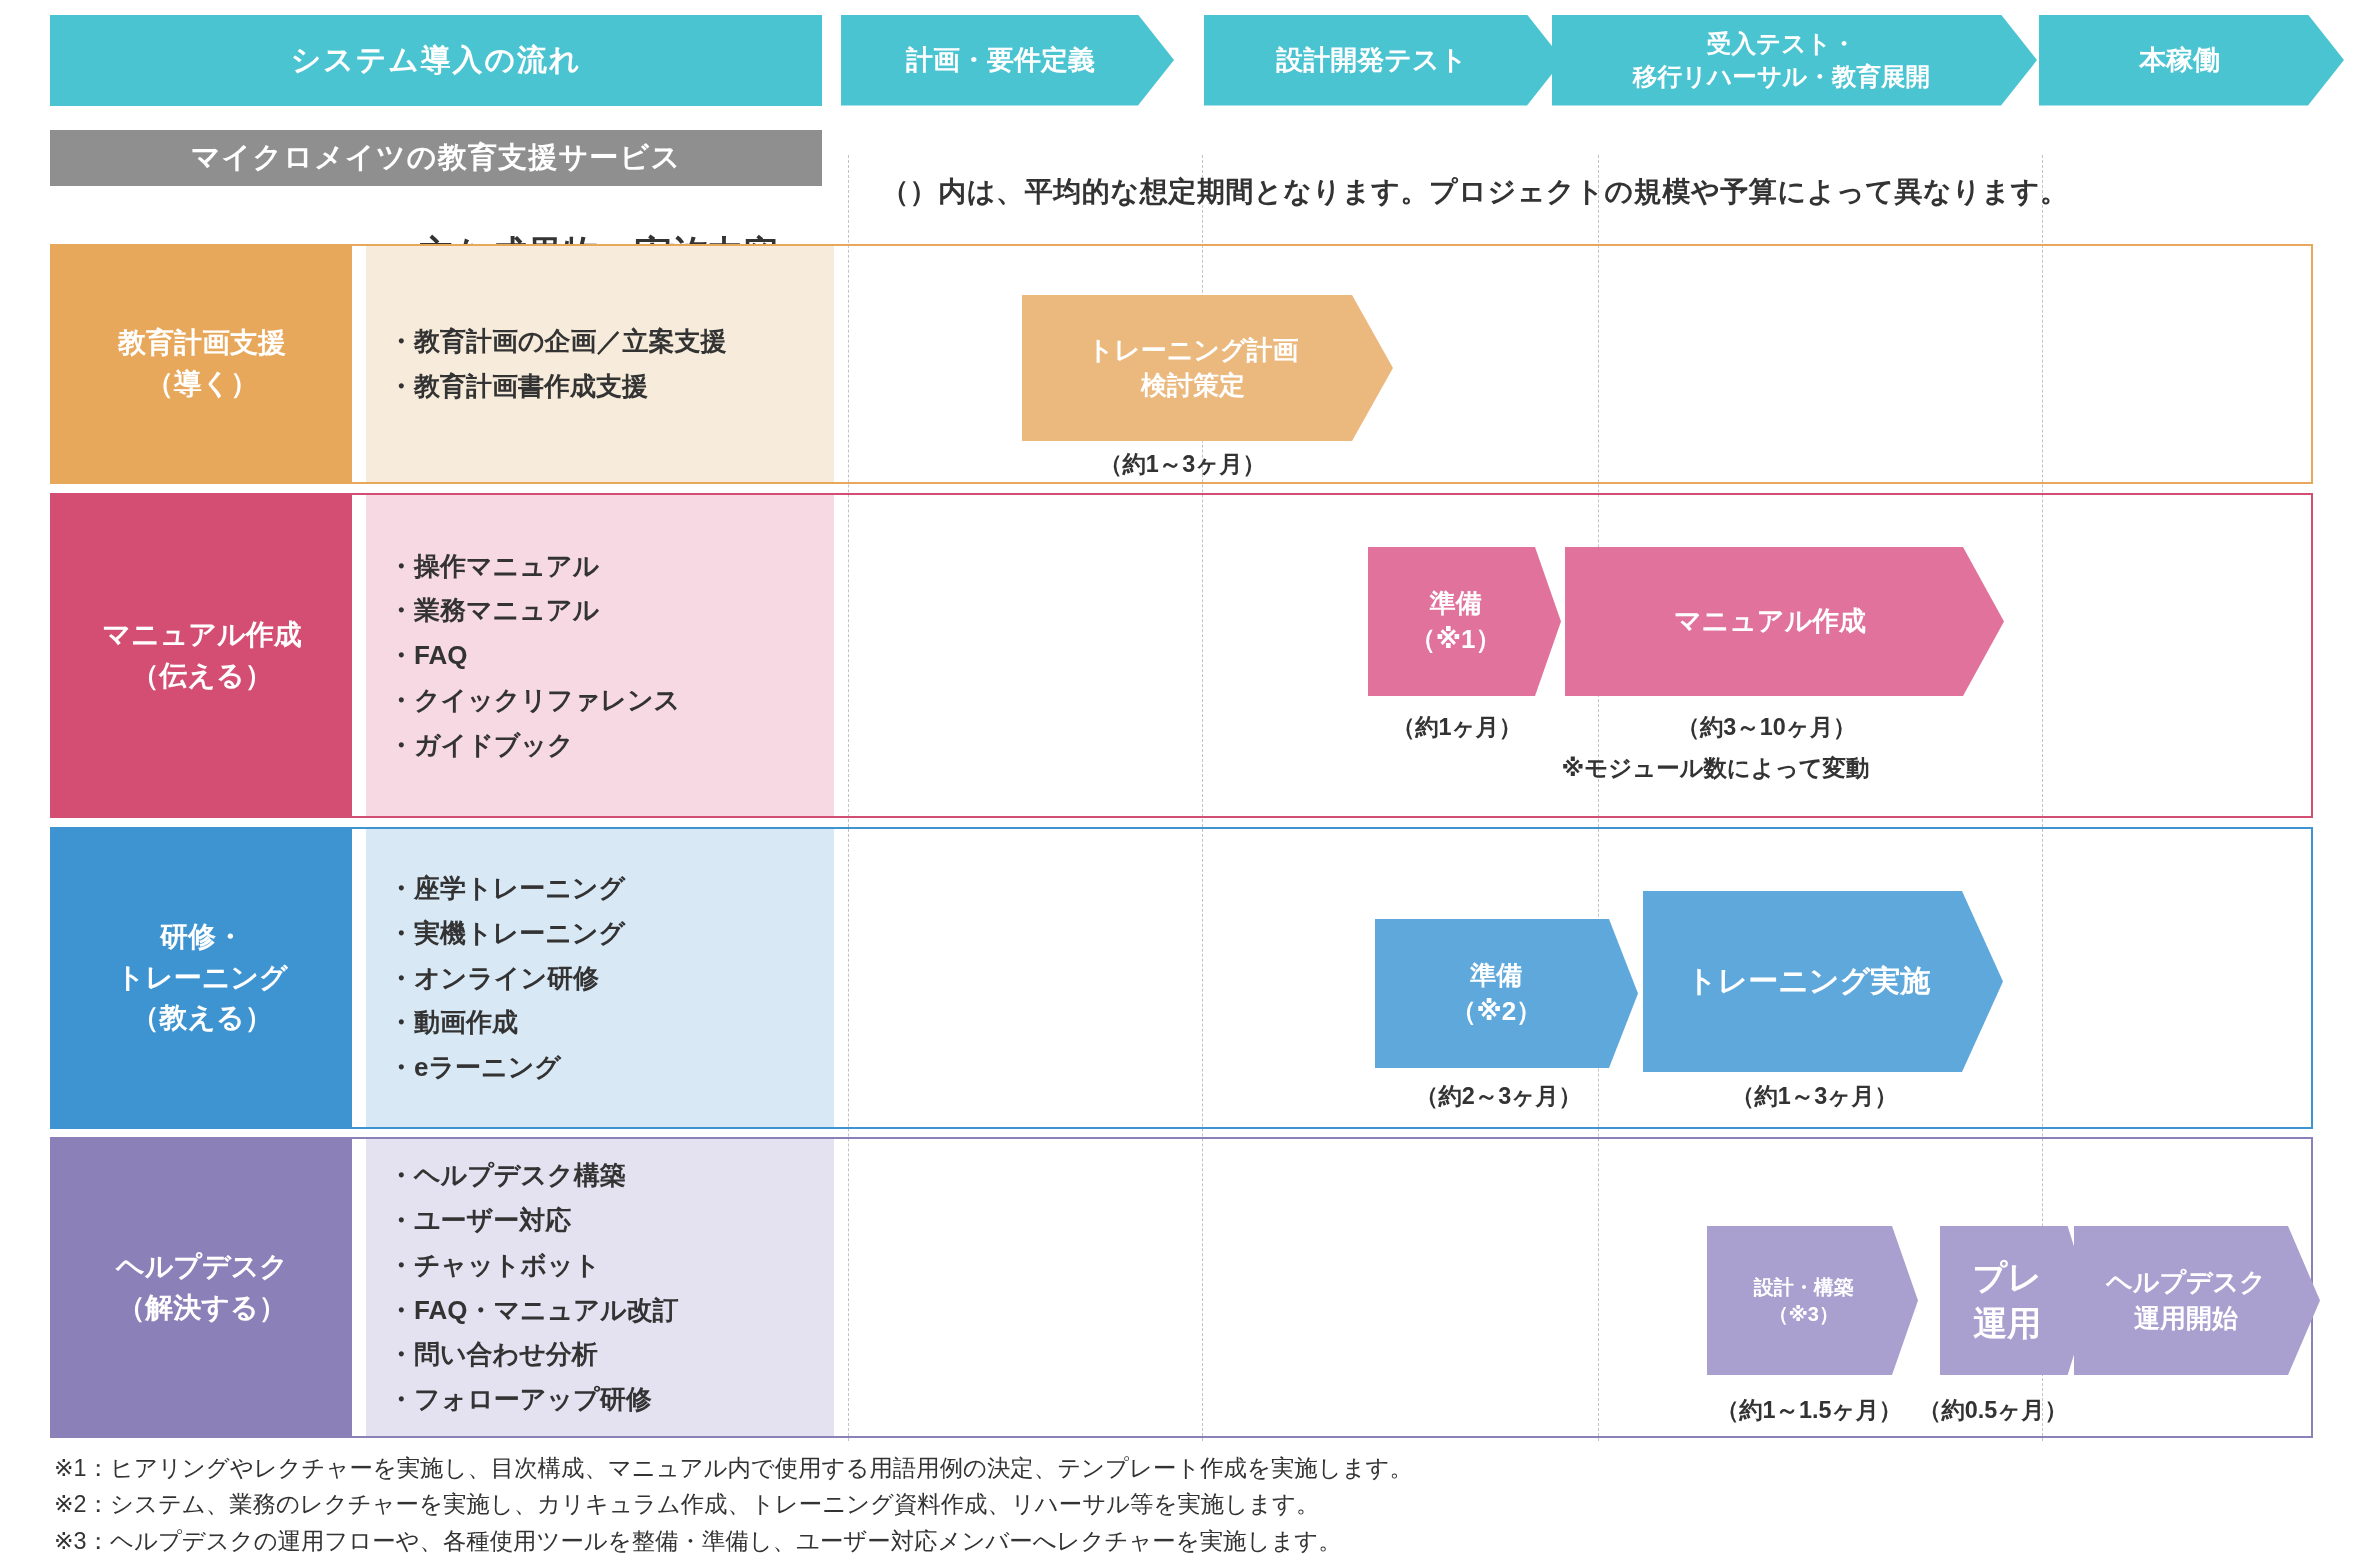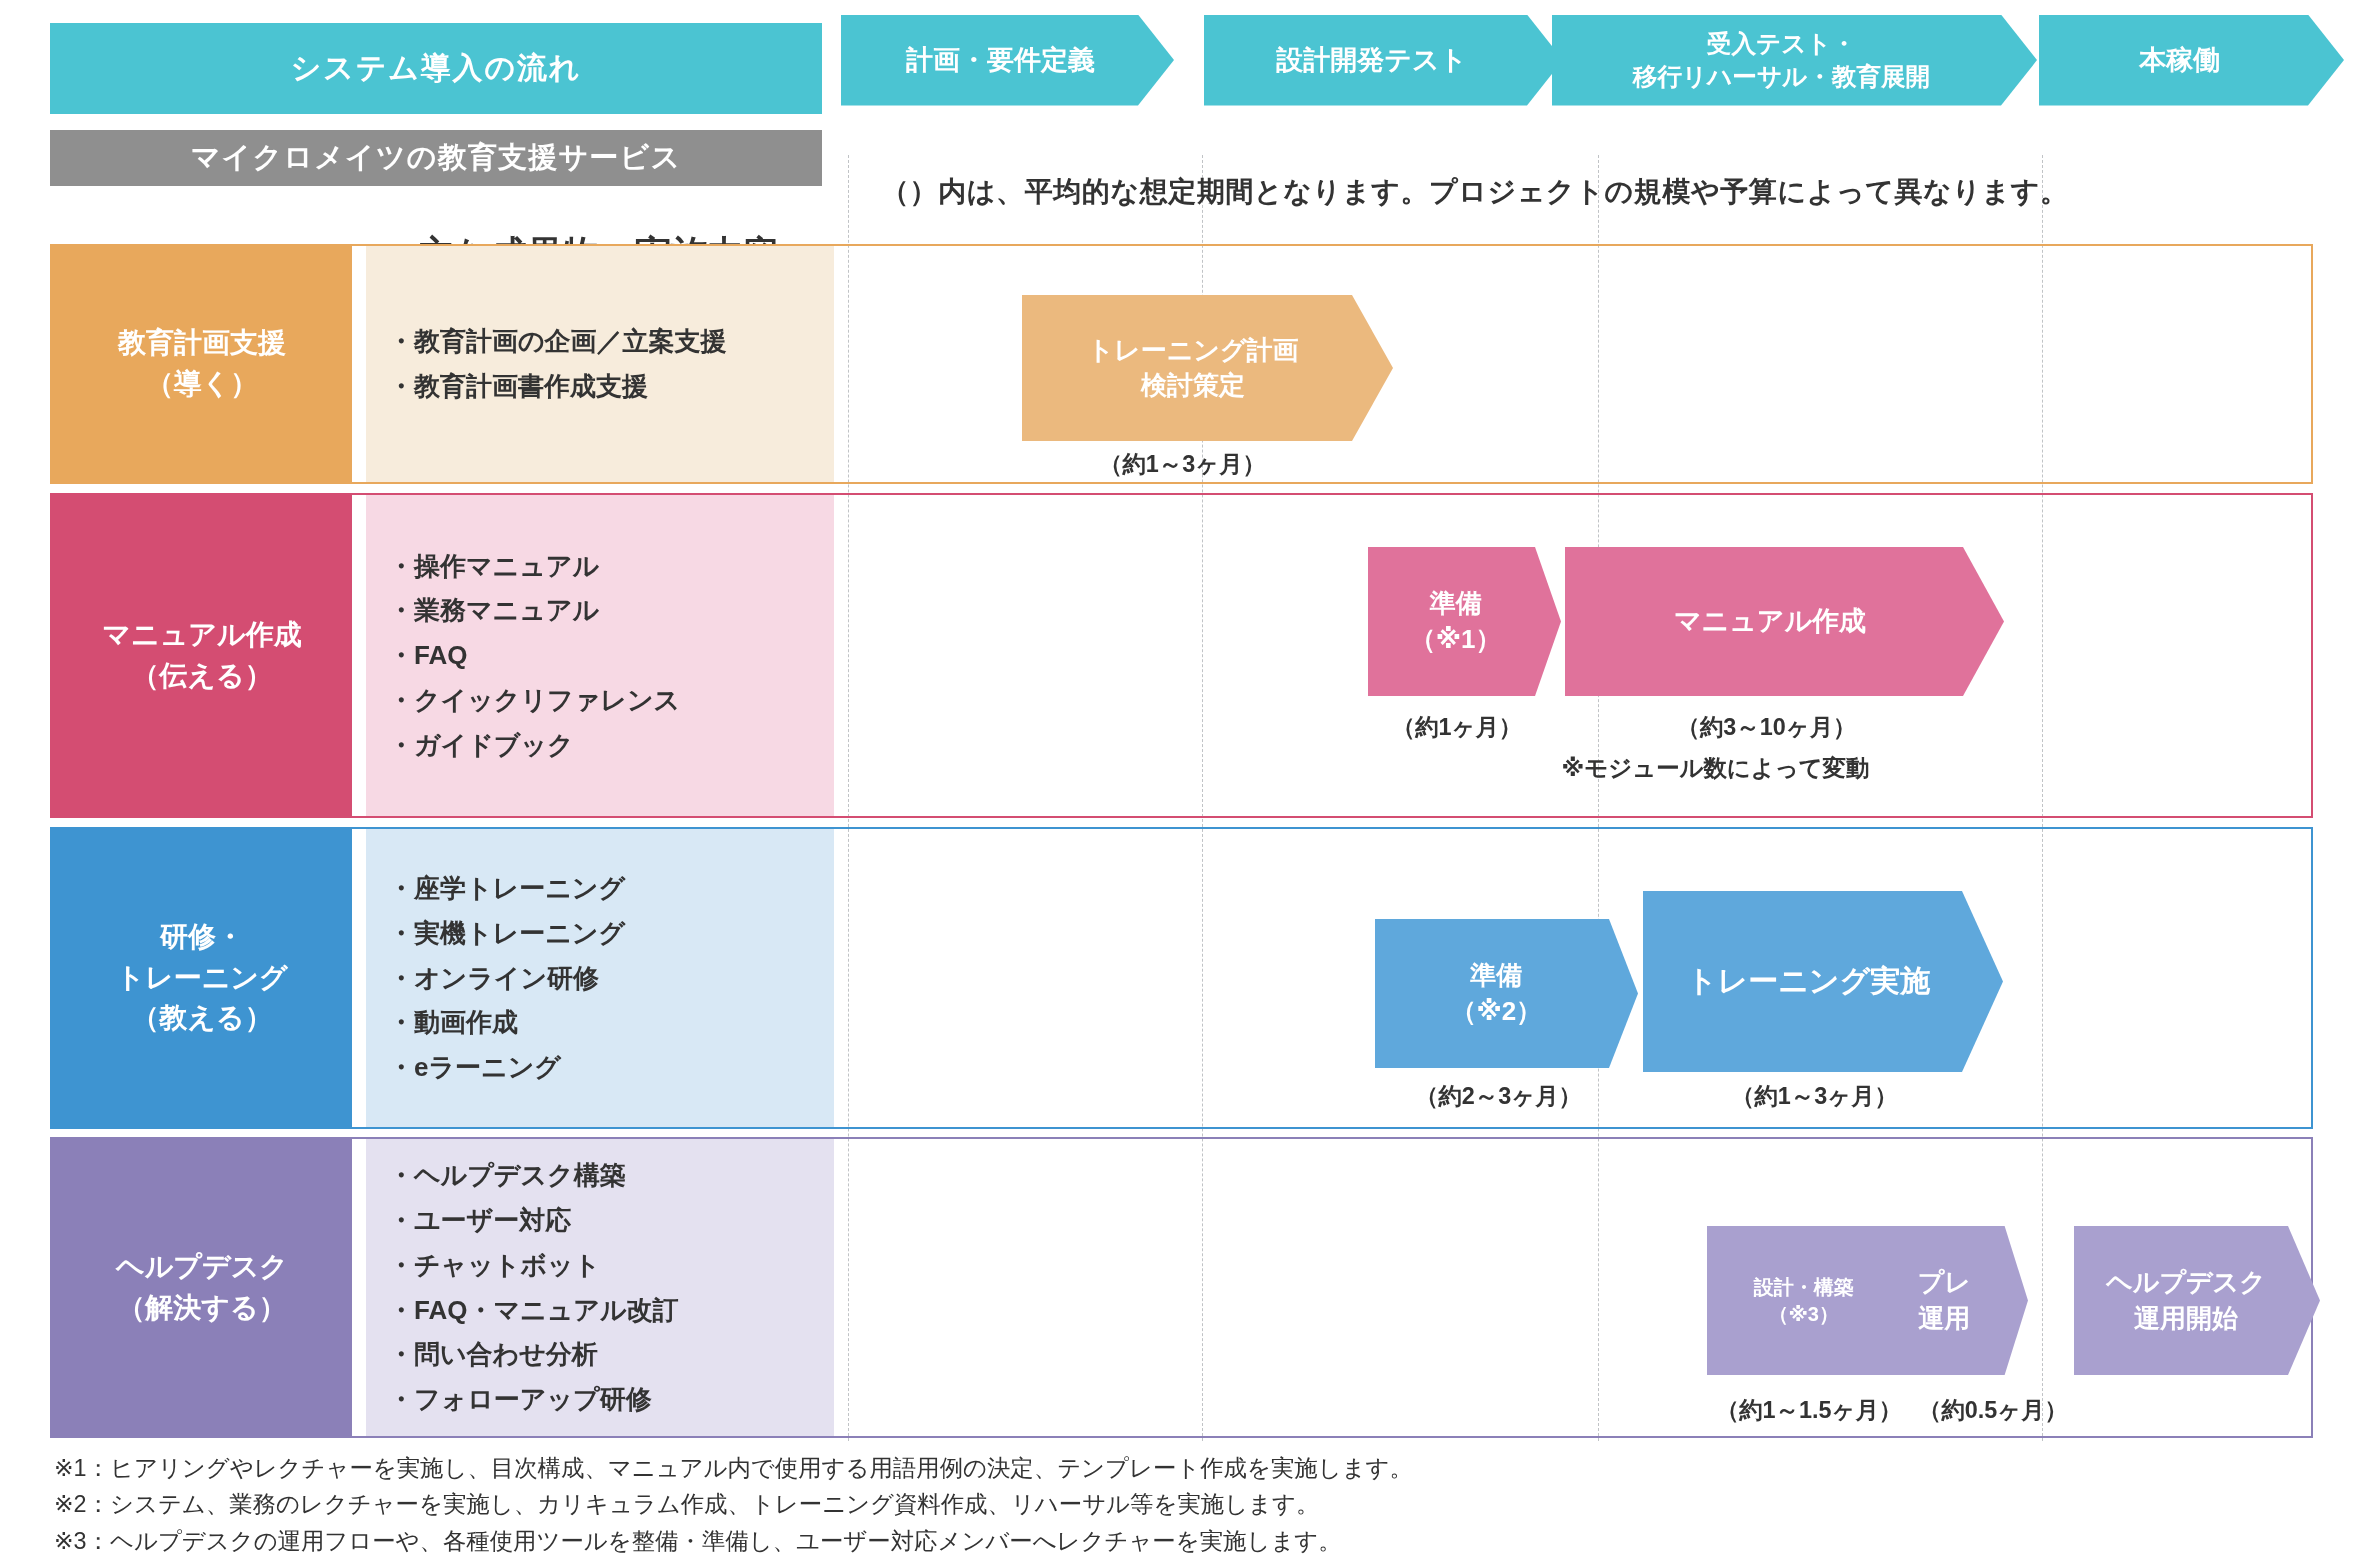--- a/index.html
+++ b/index.html
@@ -10,21 +10,21 @@
     --blue:#3E94D1;   --blue-arrow:#5FA8DC;   --blue-light:#D8E8F5;
     --purple:#8B80B8; --purple-arrow:#A9A0CF; --purple-light:#E4E1F0;
   }
   html,body{margin:0;padding:0;background:#fff;}
   body{font-family:"Liberation Sans","DejaVu Sans",sans-serif;color:var(--ink);}
   .canvas{position:relative;width:2366px;height:1566px;background:#fff;overflow:hidden;}
 
   .gridline{position:absolute;top:155px;height:1286px;width:0;border-left:1.8px dashed var(--grid);z-index:1;}
 
   .tealbox{position:absolute;left:50px;top:14.6px;width:772px;height:91px;background:var(--teal);
-    display:flex;align-items:center;justify-content:center;color:#fff;font-weight:bold;font-size:30px;letter-spacing:1.8px;z-index:2;margin-top:8px;}
+    display:flex;align-items:center;justify-content:center;color:#fff;font-weight:bold;font-size:30px;letter-spacing:1.8px;z-index:2;}
 
   .graybar{position:absolute;left:50px;top:130px;width:772px;height:56px;background:var(--gray-bar);
     display:flex;align-items:center;justify-content:center;color:#fff;font-weight:bold;font-size:29px;letter-spacing:1.2px;z-index:2;}
   .deliverables{position:absolute;left:363px;top:194px;width:471px;text-align:center;
     font-weight:bold;font-size:36px;z-index:2;margin-top:36px;}
   .period-note{position:absolute;left:881px;top:173px;width:1474px;font-weight:bold;font-size:28px;
     letter-spacing:0.6px;white-space:nowrap;z-index:2;}
 
   .srow{position:absolute;left:50px;width:2263px;box-sizing:border-box;border:2.3px solid;background:transparent;z-index:2;}
   .srow .label{position:absolute;left:0;top:0;width:300px;height:100%;
@@ -166,21 +166,21 @@
       <li>・問い合わせ分析</li>
       <li>・フォローアップ研修</li>
     </ul>
   </div>
 
   <div class="tarrow" style="left:1707px;top:1226px;width:211px;height:149px;background:var(--purple-arrow);font-size:20px;
        clip-path:polygon(0 0,calc(100% - 26px) 0,100% 50%,calc(100% - 26px) 100%,0 100%);padding-right:17.6px;box-sizing:border-box;">
     <div class="l">設計・構築</div>
     <div class="l">（※3）</div>
   </div>
-  <div class="tarrow" style="left:1877px;top:1226px;width:151px;height:149px;background:var(--purple-arrow);font-size:26px;
+  <div class="tarrow" style="left:1940px;top:1226px;width:151px;height:149px;background:var(--purple-arrow);font-size:34px;
        clip-path:polygon(0 0,calc(100% - 23.4px) 0,100% 50%,calc(100% - 23.4px) 100%,0 100%);padding-right:16.4px;box-sizing:border-box;">
     <div class="l">プレ</div>
     <div class="l">運用</div>
   </div>
   <div class="tarrow" style="left:2074px;top:1226px;width:246px;height:149px;background:var(--purple-arrow);font-size:26px;
        clip-path:polygon(0 0,calc(100% - 32px) 0,100% 50%,calc(100% - 32px) 100%,0 100%);padding-right:22px;box-sizing:border-box;">
     <div class="l">ヘルプデスク</div>
     <div class="l">運用開始</div>
   </div>
   <div class="cap" style="left:1692px;top:1394px;width:234px;">（約1～1.5ヶ月）</div>

